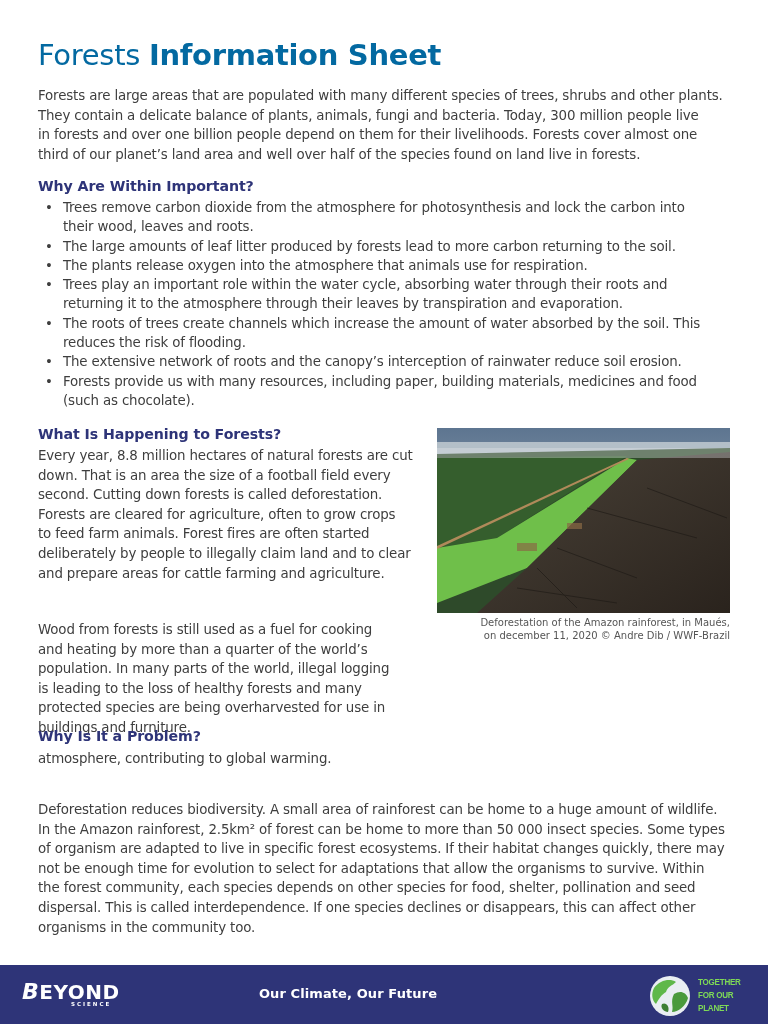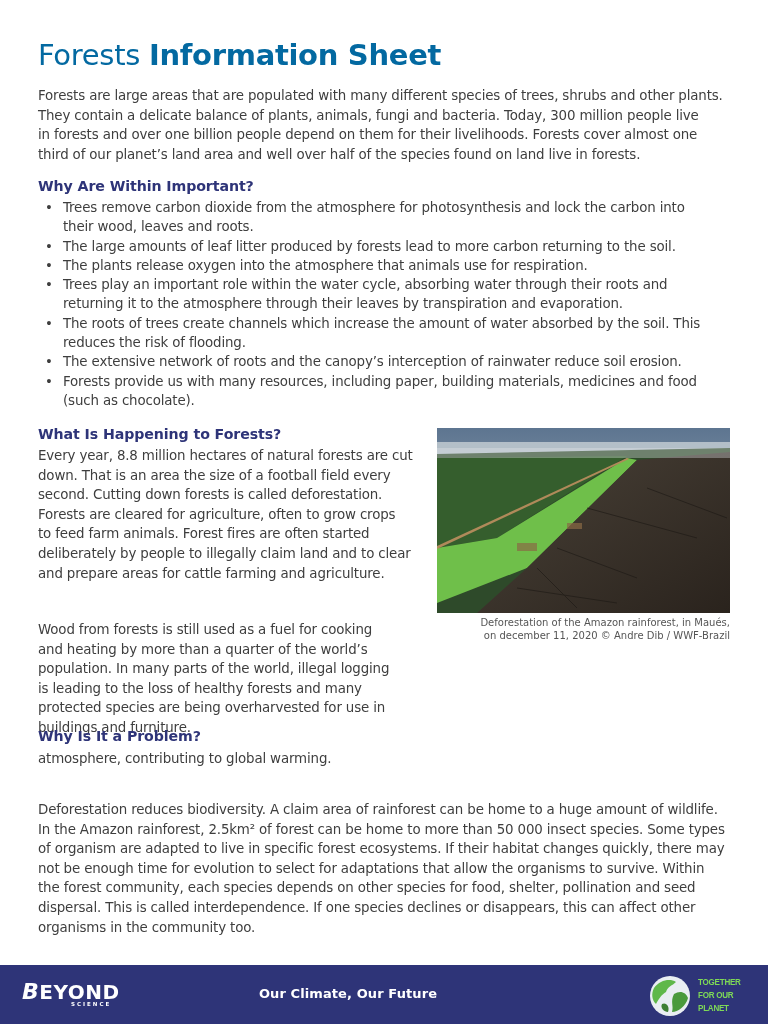--- a/index.html
+++ b/index.html
@@ -170,21 +170,21 @@
   <span class="ln">on december 11, 2020 © Andre Dib / WWF-Brazil</span>
 </div>
 
 <h2 class="section-heading" style="left:38px; top:728px;">Why Is It a Problem?</h2>
 
 <div class="para" style="left:38px; top:749px;">
   <span class="ln">atmosphere, contributing to global warming.</span>
 </div>
 
 <div class="para" style="left:38px; top:800px;">
-  <span class="ln">Deforestation reduces biodiversity. A claim area of rainforest can be home to a huge amount of wildlife.</span>
+  <span class="ln">Deforestation reduces biodiversity. A small area of rainforest can be home to a huge amount of wildlife.</span>
   <span class="ln">In the Amazon rainforest, 2.5km² of forest can be home to more than 50 000 insect species. Some types</span>
   <span class="ln">of organism are adapted to live in specific forest ecosystems. If their habitat changes quickly, there may</span>
   <span class="ln">not be enough time for evolution to select for adaptations that allow the organisms to survive. Within</span>
   <span class="ln">the forest community, each species depends on other species for food, shelter, pollination and seed</span>
   <span class="ln">dispersal. This is called interdependence. If one species declines or disappears, this can affect other</span>
   <span class="ln">organisms in the community too.</span>
 </div>
 
 <footer class="footer">
   <div class="footer-logo">

